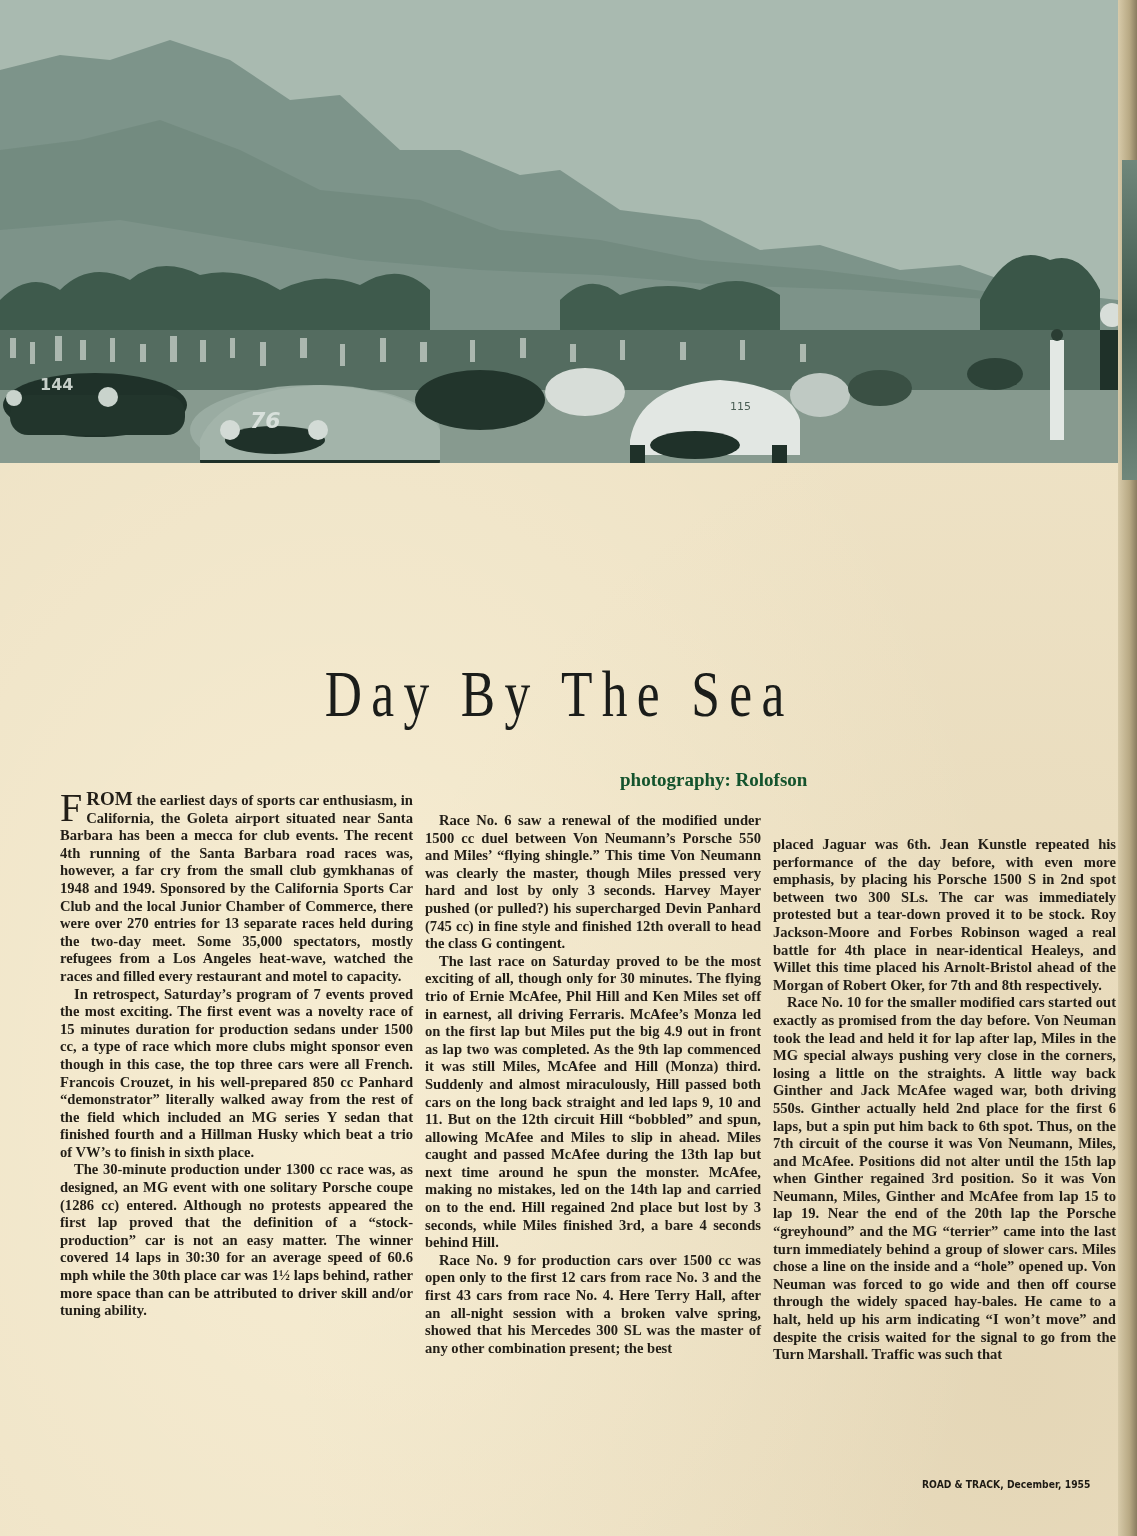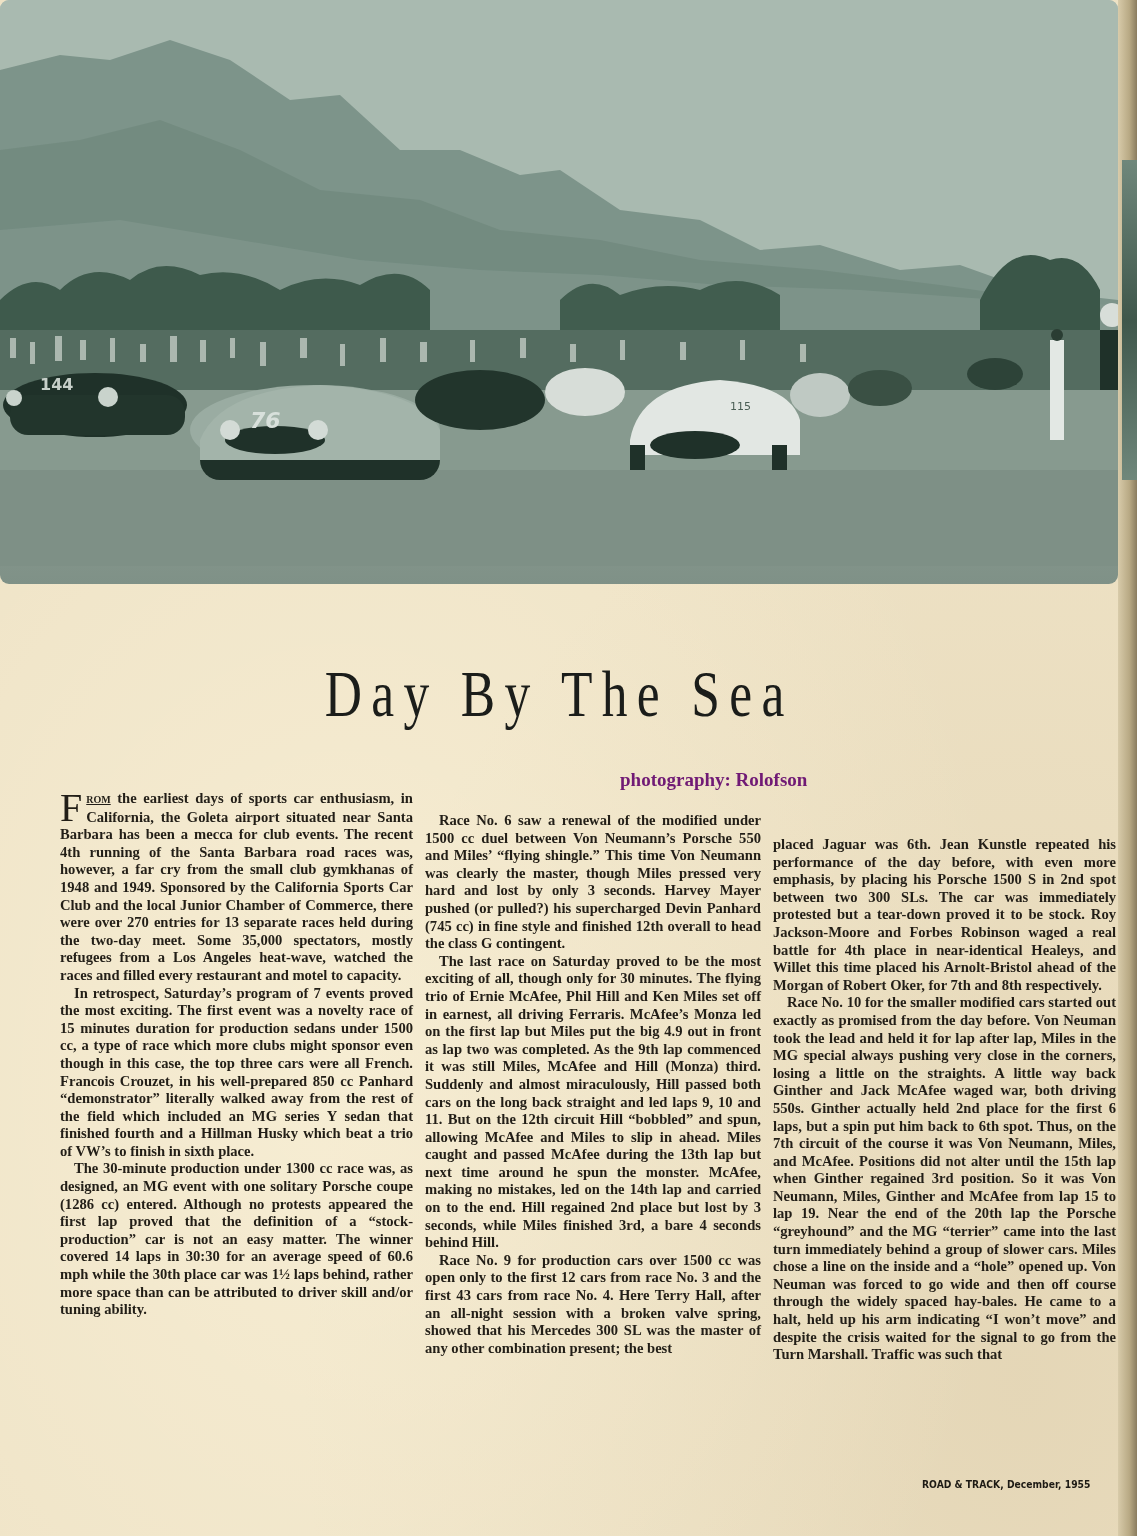--- a/index.html
+++ b/index.html
@@ -11,24 +11,23 @@
   }
   .page-bg {
     position: absolute; inset: 0;
     background:
       radial-gradient(ellipse at 30% 70%, rgba(255,248,225,0.5), rgba(0,0,0,0) 60%),
       radial-gradient(ellipse at 90% 90%, rgba(200,180,140,0.25), rgba(0,0,0,0) 50%),
       #eee2c5;
   }
   
   .photo {
-    position: absolute; left: 0; top: 0; width: 1118px; height: 584px;
+    position: absolute; left: 0; top: 0; width: 1118px; height: 463px;
     overflow: hidden;
     background: linear-gradient(180deg, #b9c6bd 0%, #a8b8ae 8%, #8fa59a 22%, #7d9488 38%, #6e867a 48%, #5d7669 56%, #4f685c 62%, #7a8d82 72%, #8a9a90 85%, #7f9187 100%);
-    border-radius: 9px;
   }
   .photo svg { position: absolute; left: 0; top: 0; }
   .page-edge {
     position: absolute; left: 1118px; top: 0; width: 19px; height: 1536px;
     background: linear-gradient(90deg, #d8cbaa, #b8a984 60%, #8a7c5f);
   }
   .edge-strip {
     position: absolute; left: 1122px; top: 160px; width: 15px; height: 320px;
     background: linear-gradient(180deg, #6f877b, #3f574b 50%, #6f877b);
   }
@@ -37,40 +36,40 @@
     position: absolute; left: 0; width: 1118px; top: 612px;
     text-align: center;
     font-family: "Liberation Serif", serif;
     font-size: 66px; letter-spacing: 12px;
     transform: scaleX(0.78); transform-origin: 560px 0;
     color: #1b1d1a; font-weight: normal;
   }
   .credit {
     position: absolute; left: 620px; top: 769px;
     font-family: "Liberation Serif", serif; font-size: 19px; font-weight: bold;
-    color: #701a75;
+    color: #14532d;
   }
   .col {
     position: absolute; top: 792px;
     font-family: "Liberation Serif", serif;
     font-size: 14.6px; line-height: 17.6px;
     text-align: justify; font-weight: bold;
     color: #221e17;
     hyphens: manual;
   }
   .col p { margin: 0; text-indent: 14px; }
   .col p.first { text-indent: 0; }
   .col1 { left: 60px; width: 353px; top: 790px; }
   .col2 { left: 425px; width: 336px; top: 812px; }
   .col3 { left: 773px; width: 343px; top: 812px; margin-top: 24px; }
   .dropcap {
     float: left; font-size: 40px; line-height: 32px; margin: 2px 4px 0 0;
     font-weight: normal;
   }
-  .smallcaps { font-variant: small-caps; font-size: 10px; text-decoration: underline; }
+  .smallcaps { font-variant: small-caps; font-size: 19px; }
   .footer-page {
     position: absolute; left: 82px; top: 1559px;
     font-family: "DejaVu Sans", sans-serif; font-size: 10px; font-weight: bold;
   }
   .footer-mag {
     position: absolute; left: 922px; top: 1479px;
     font-family: "DejaVu Sans", sans-serif; font-size: 10px; font-weight: bold;
     transform: scaleX(0.92); transform-origin: 0 0;
   }
 </style>

